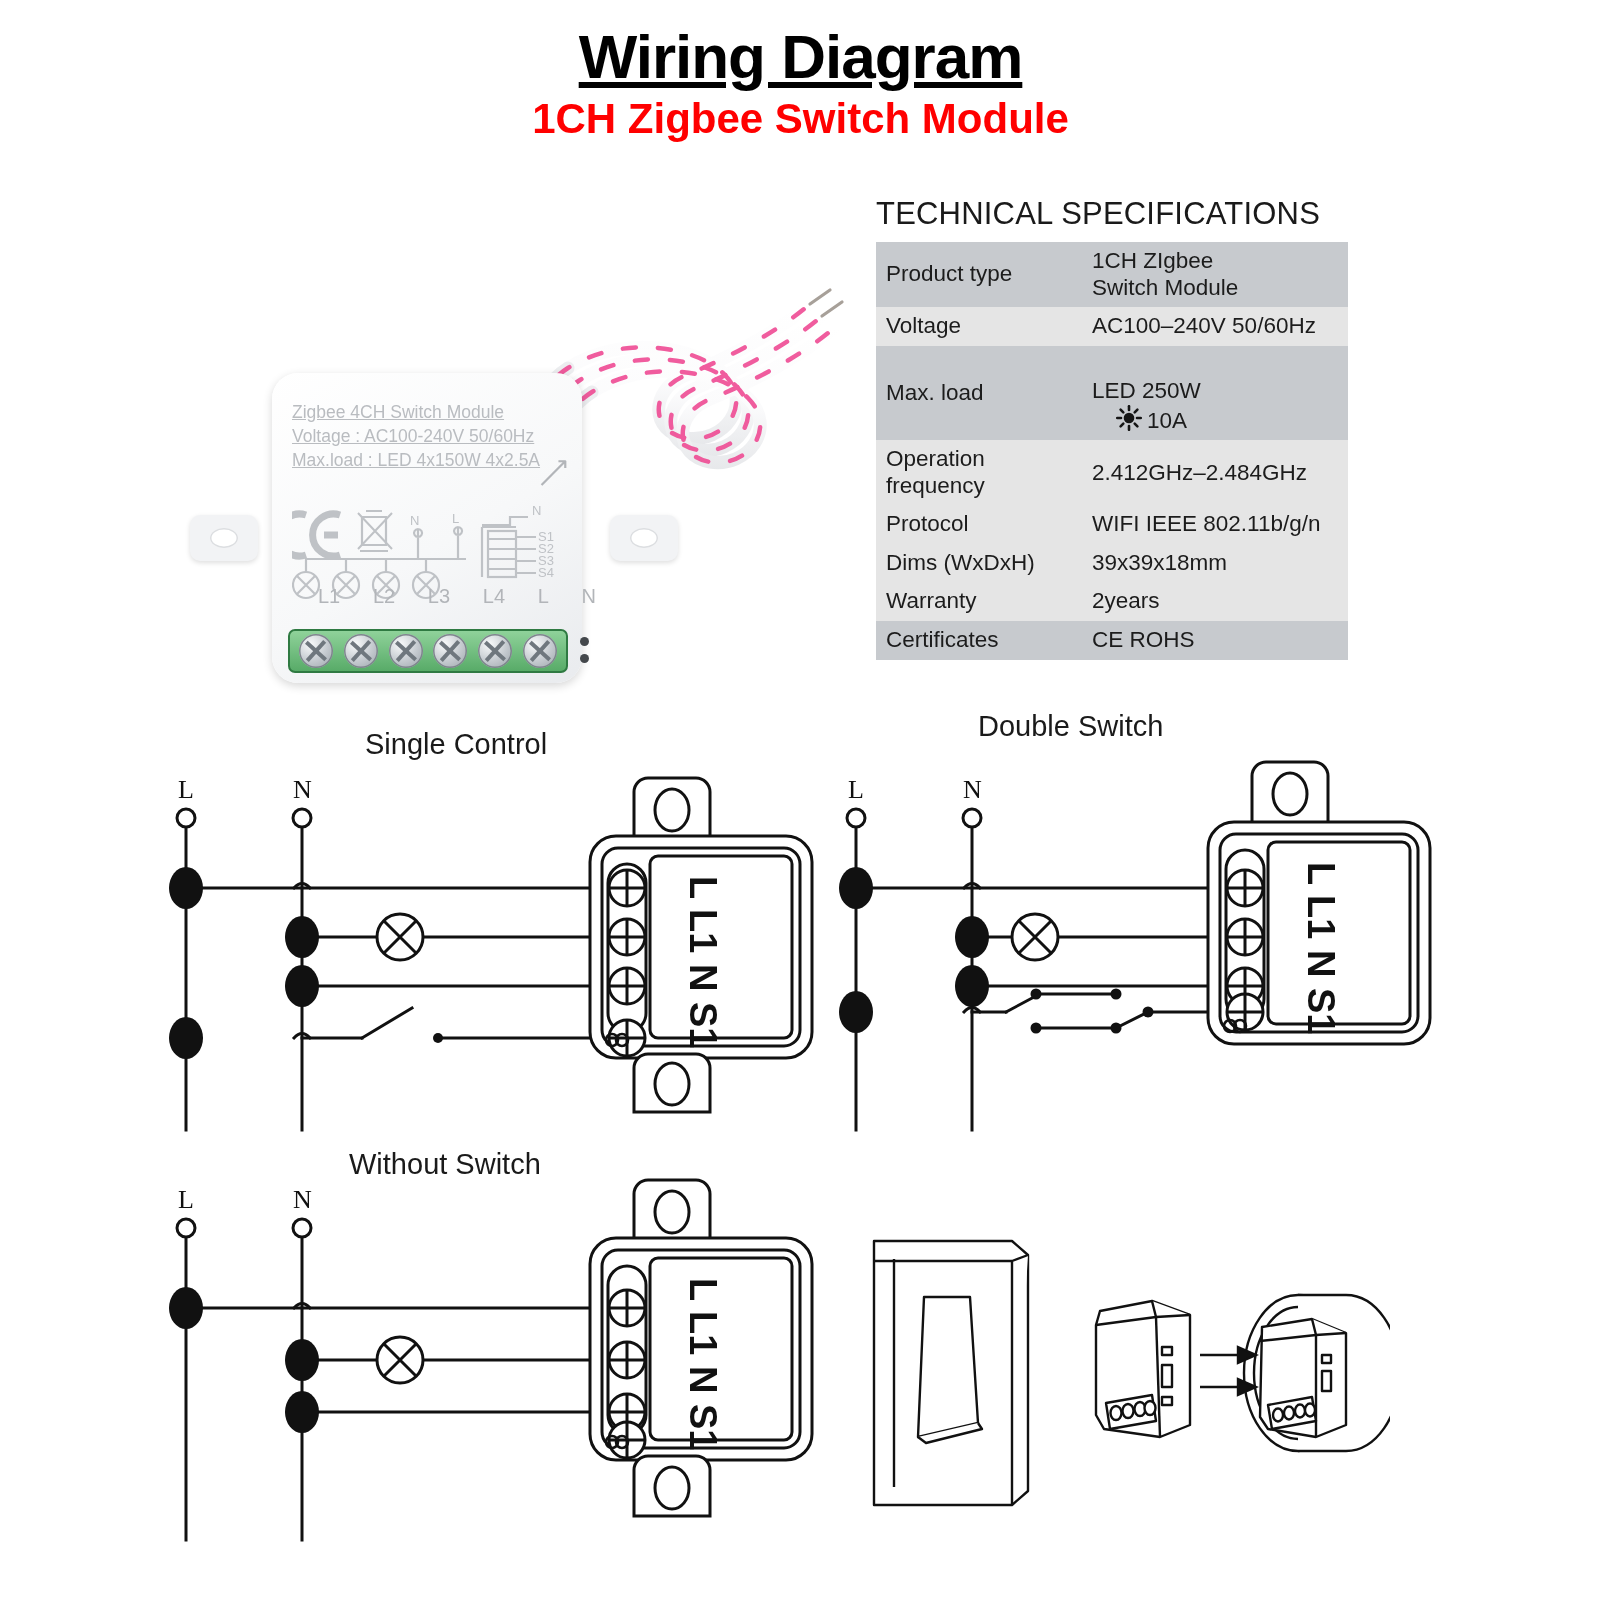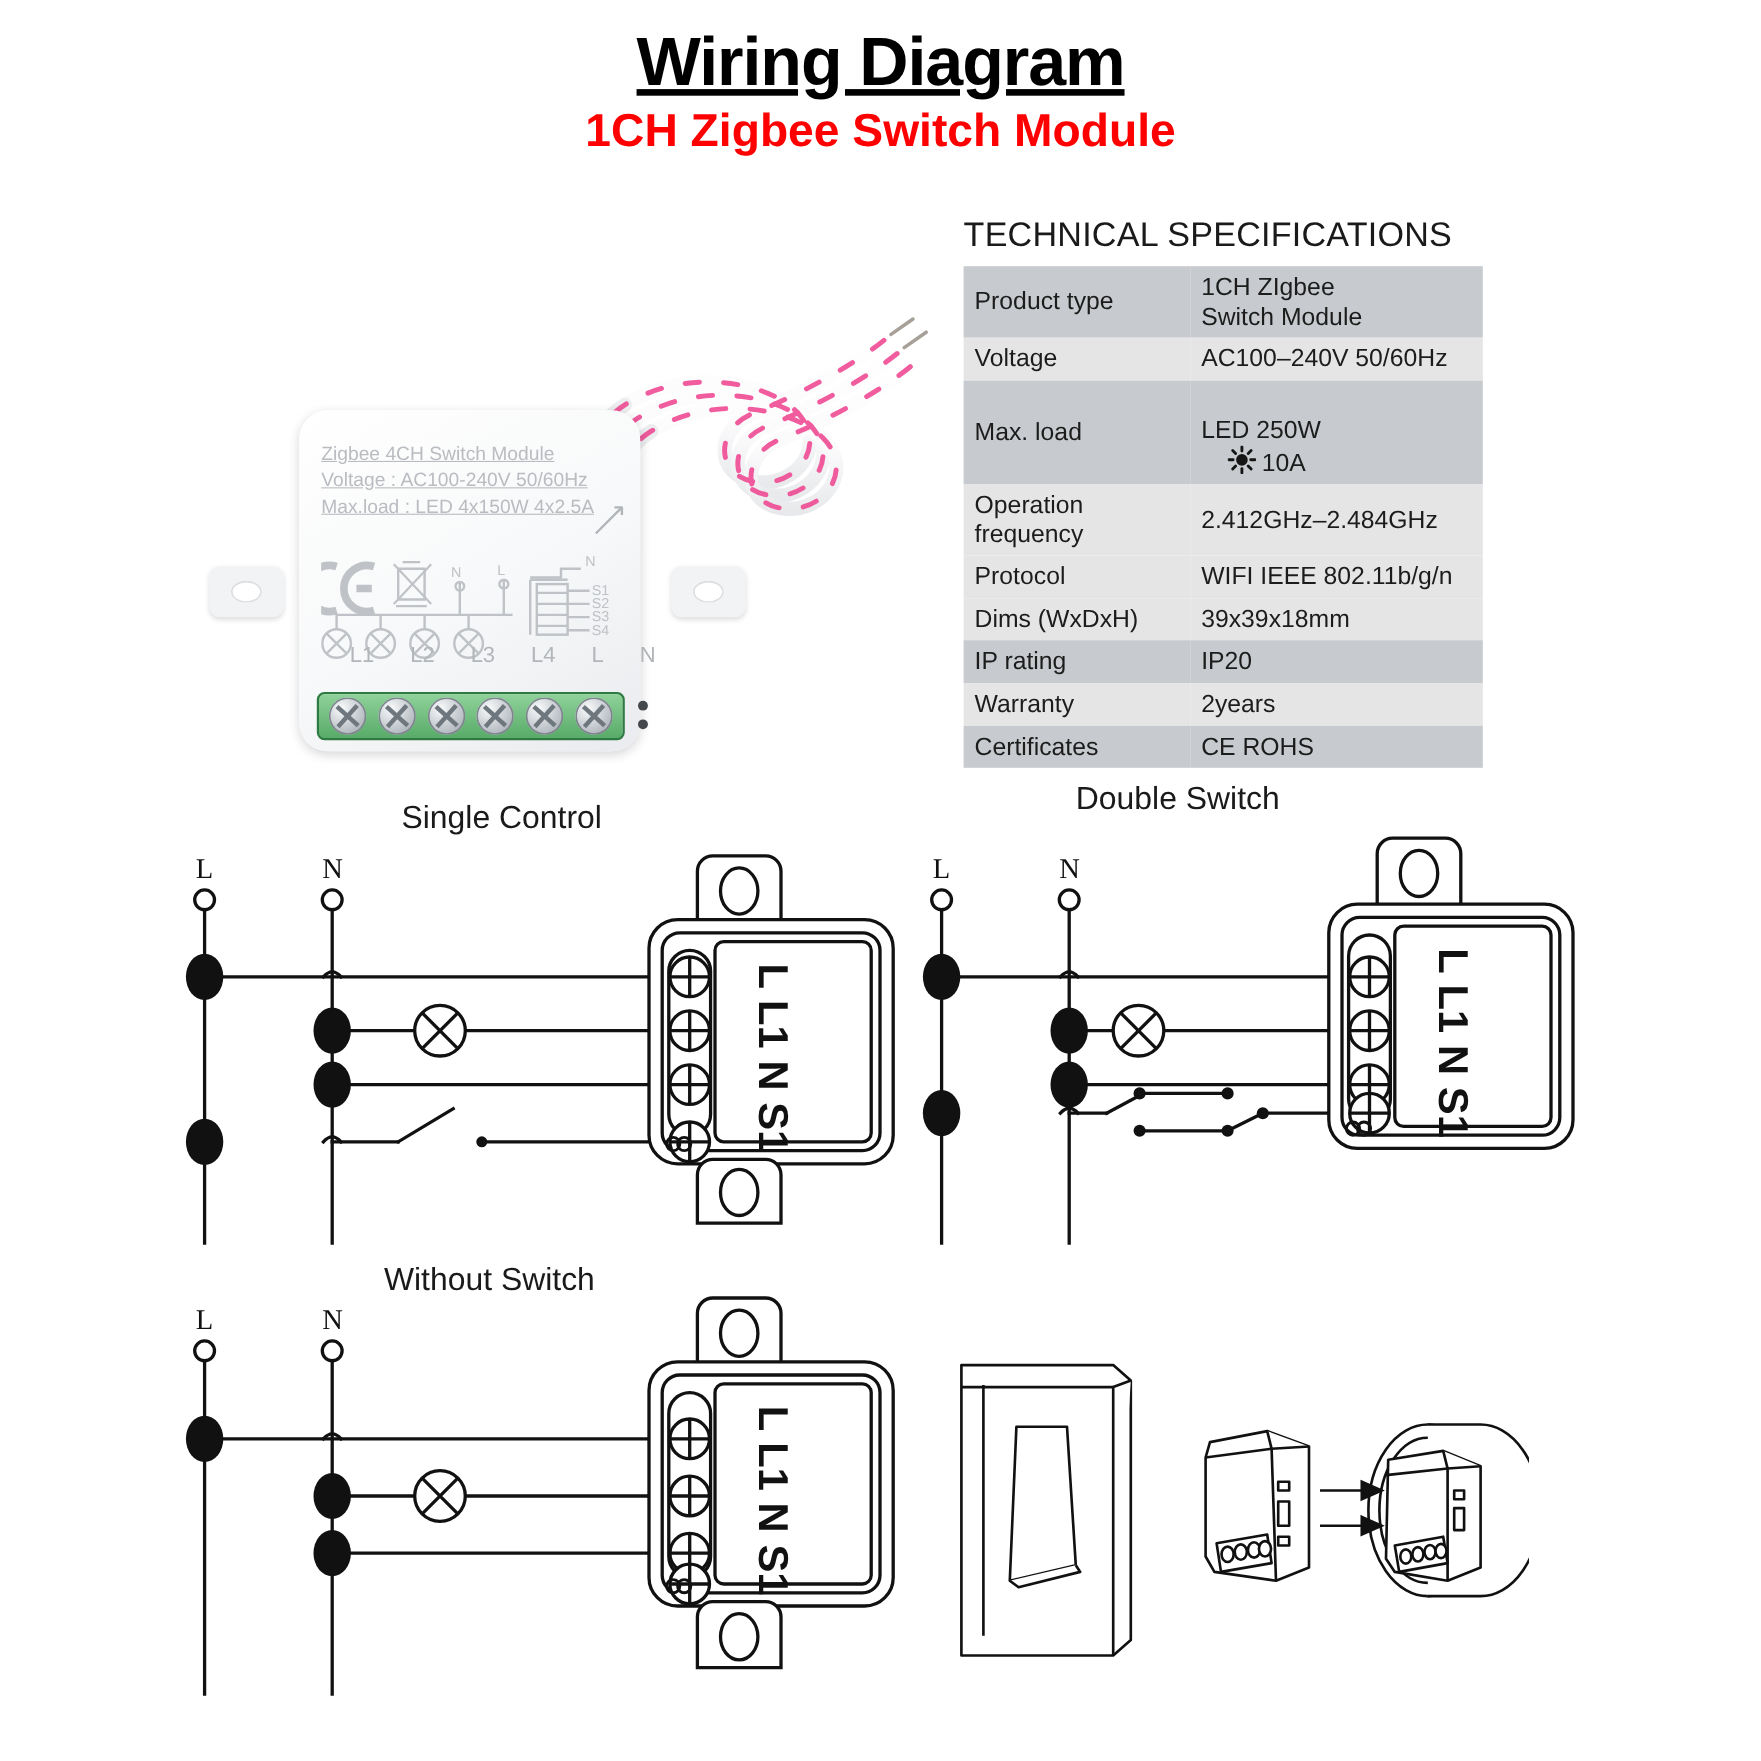--- a/index.html
+++ b/index.html
@@ -217,24 +217,20 @@
       <td class="v">2.412GHz–2.484GHz</td>
     </tr>
     <tr class="even">
       <td class="k">Protocol</td>
       <td class="v">WIFI  IEEE 802.11b/g/n</td>
     </tr>
     <tr class="even">
       <td class="k">Dims (WxDxH)</td>
       <td class="v">39x39x18mm</td>
     </tr>
-    <tr class="odd">
-      <td class="k">IP rating</td>
-      <td class="v">IP20</td>
-    </tr>
     <tr class="even">
       <td class="k">Warranty</td>
       <td class="v">2years</td>
     </tr>
     <tr class="odd">
       <td class="k">Certificates</td>
       <td class="v">CE ROHS</td>
     </tr>
   </tbody>
     </table>

